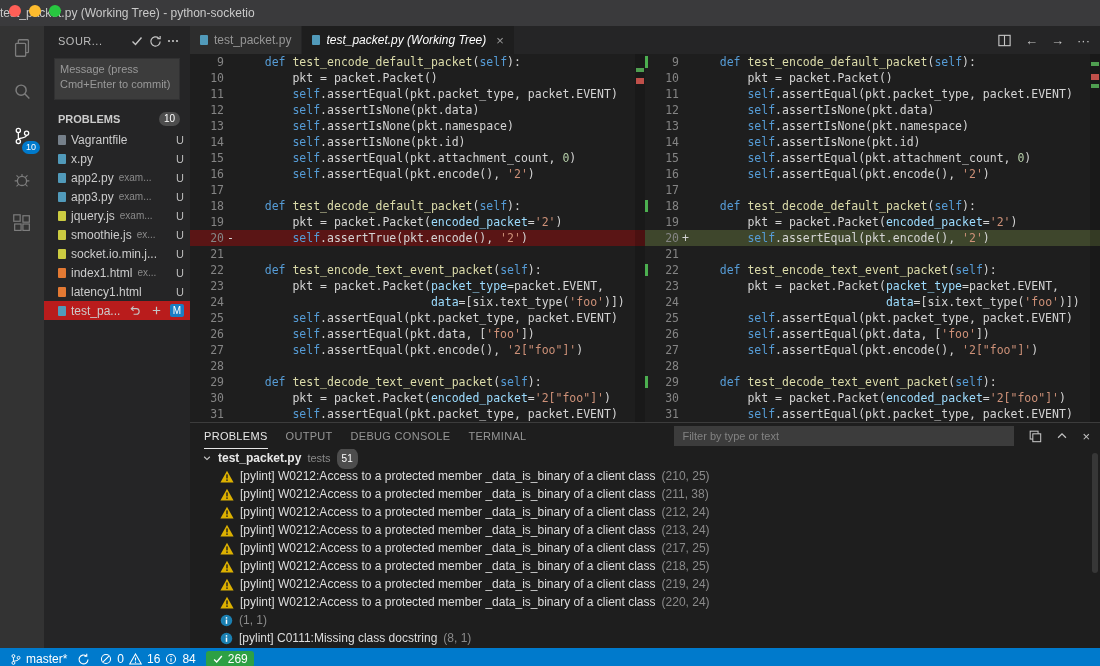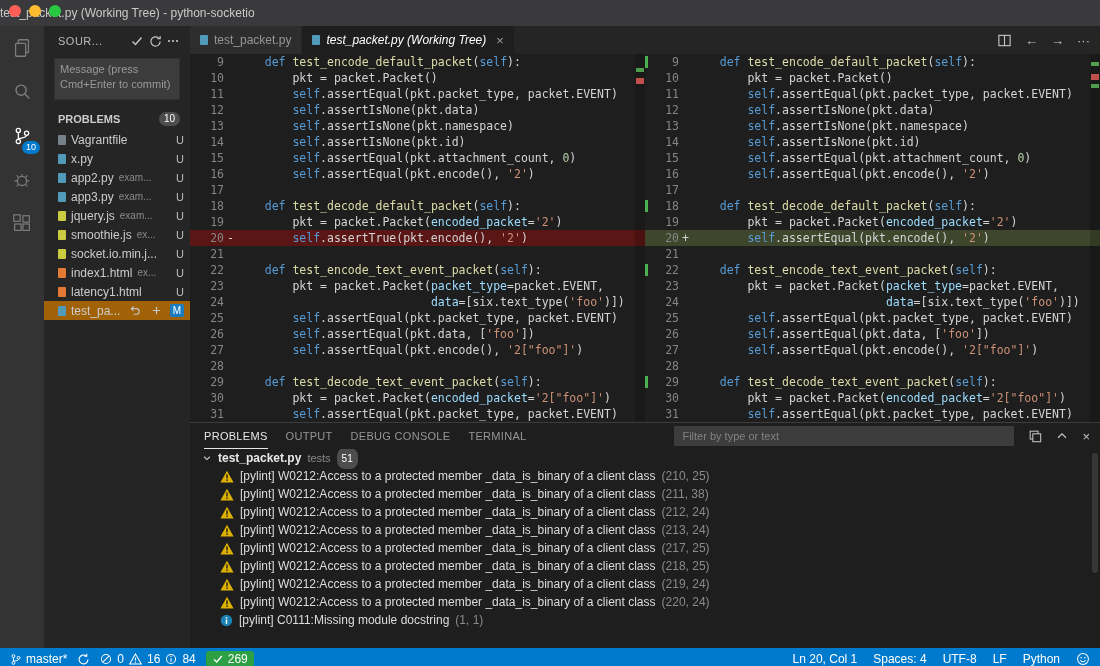--- a/index.html
+++ b/index.html
@@ -23,21 +23,21 @@
   
   .sidebar{width:146px;background:#252526;display:flex;flex-direction:column;overflow:hidden;flex:none}
   .sb-header{height:30px;display:flex;align-items:center;padding:0 8px 0 14px;font-size:11px;color:#bbb}
   .sb-title{flex:1;overflow:hidden;white-space:nowrap;letter-spacing:.5px}
   .sb-ic{width:18px;display:flex;justify-content:center;color:#c5c5c5;cursor:pointer}
   textarea.msg{margin:2px 10px 8px;height:42px;background:#3c3c3c;border:1px solid #313132;color:#bdbdbd;font-size:11px;font-family:"Liberation Sans",sans-serif;padding:3px 5px;resize:none;outline:none;line-height:1.35}
   textarea.msg::placeholder{color:#999}
   .changes{height:22px;display:flex;align-items:center;padding:0 10px 0 14px;font-size:11px;font-weight:700;color:#ccc}
   .cbadge{margin-left:auto;background:#4d4d4d;border-radius:8px;padding:0 5px;font-size:10px;font-weight:400;color:#fff;line-height:14px}
   .file-row{height:19px;display:flex;align-items:center;padding:0 6px 0 14px;font-size:12px;color:#ccc;gap:5px;white-space:nowrap;cursor:pointer}
-  .file-row.sel{background:#a16207}
+  .file-row.sel{background:#b91c1c}
   .ficon{width:8px;height:10px;border-radius:1px;flex:none}
   .ft-py{background:#519aba}.ft-js{background:#cbcb41}.ft-html{background:#e37933}.ft-generic{background:#76808a}
   .fname{overflow:hidden;text-overflow:ellipsis}
   .fdesc{color:#8a8a8a;font-size:10px;overflow:hidden;text-overflow:ellipsis}
   .fright{margin-left:auto;display:flex;align-items:center;gap:4px;color:#bdbdbd;font-size:11px;flex:none}
   .mbadge{background:#1a7dc4;color:#fff;font-size:10px;padding:0 3px;border-radius:2px;line-height:13px}
 
   
   .editor-area{flex:1;display:flex;flex-direction:column;background:#1e1e1e;min-width:0}
   .tabbar{height:28px;background:#252526;display:flex;align-items:stretch;flex:none}
@@ -674,22 +674,32 @@
               <span class="ploc">(220, 24)</span>
             </div>
             <div class="prow">
               <span data-icon="info">
                 <svg width="13" height="13" viewBox="0 0 14 14">
                   <circle cx="7" cy="7" r="6.2" fill="#1b80b2"></circle>
                   <rect x="6.2" y="6" width="1.6" height="4.6" fill="#fff"></rect>
                   <rect x="6.2" y="3.4" width="1.6" height="1.6" fill="#fff"></rect>
                 </svg>
               </span>
-              <span>[pylint] C0111:Missing module docstring</span>
               <span class="ploc">(1, 1)</span>
+            </div>
+            <div class="prow">
+              <span data-icon="info">
+                <svg width="13" height="13" viewBox="0 0 14 14">
+                  <circle cx="7" cy="7" r="6.2" fill="#1b80b2"></circle>
+                  <rect x="6.2" y="6" width="1.6" height="4.6" fill="#fff"></rect>
+                  <rect x="6.2" y="3.4" width="1.6" height="1.6" fill="#fff"></rect>
+                </svg>
+              </span>
+              <span>[pylint] C0111:Missing class docstring</span>
+              <span class="ploc">(8, 1)</span>
             </div>
           </div>
         <div class="pscroll"></div>
       </div>
     </div>
   </div>
 </div>
 
 <div class="statusbar">
   <div class="sb-item">
@@ -737,28 +747,13 @@
     <span>84</span>
   </div>
   <div class="green-badge">
     <span data-icon="checksm">
         <svg width="12" height="12" viewBox="0 0 14 14">
           <path d="M2.5 7.5l3 3 6-7" fill="none" stroke="currentColor" stroke-width="1.6"></path>
         </svg>
       </span>
     <span>269</span>
   </div>
-  <div class="sb-right">
-    <span>Ln 20, Col 1</span>
-    <span>Spaces: 4</span>
-    <span>UTF-8</span>
-    <span>LF</span>
-    <span>Python</span>
-    <span data-icon="smiley">
-        <svg width="14" height="14" viewBox="0 0 16 16">
-          <circle cx="8" cy="8" r="6.2" fill="none" stroke="currentColor" stroke-width="1.2"></circle>
-          <circle cx="5.8" cy="6.5" r=".9" fill="currentColor"></circle>
-          <circle cx="10.2" cy="6.5" r=".9" fill="currentColor"></circle>
-          <path d="M5 9.5a3.6 3.6 0 0 0 6 0" fill="none" stroke="currentColor" stroke-width="1.2"></path>
-        </svg>
-      </span>
-  </div>
 </div>
 
 </body></html>

